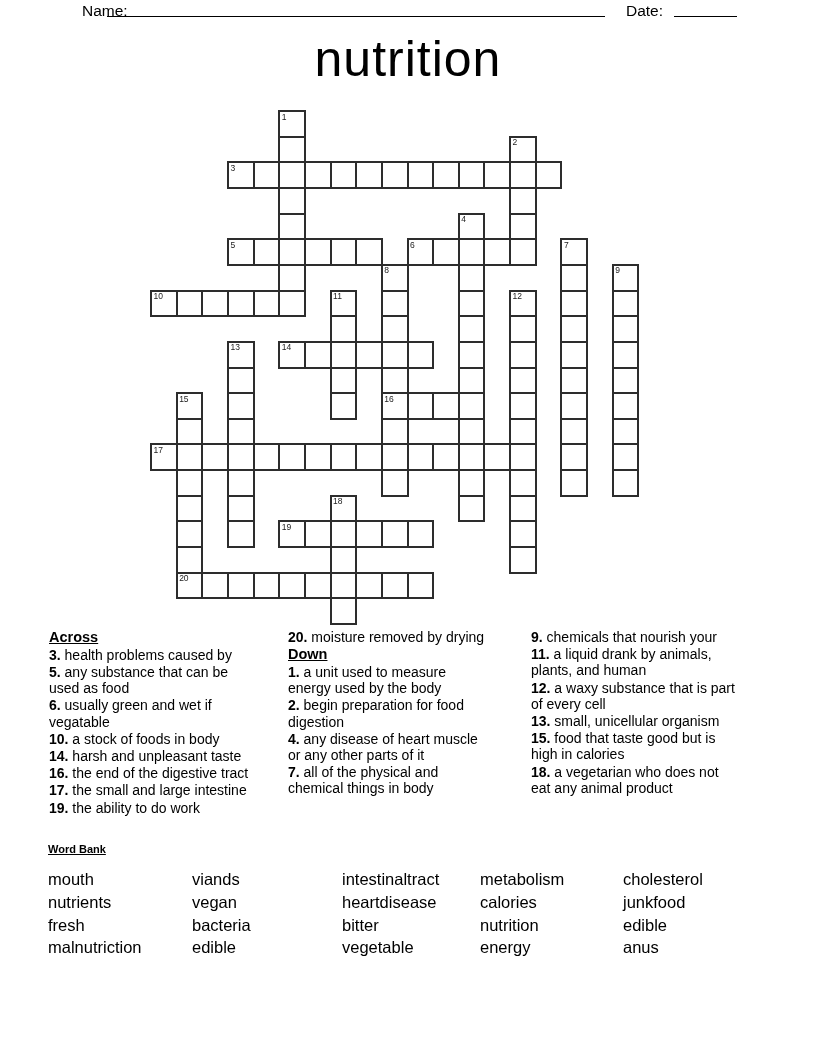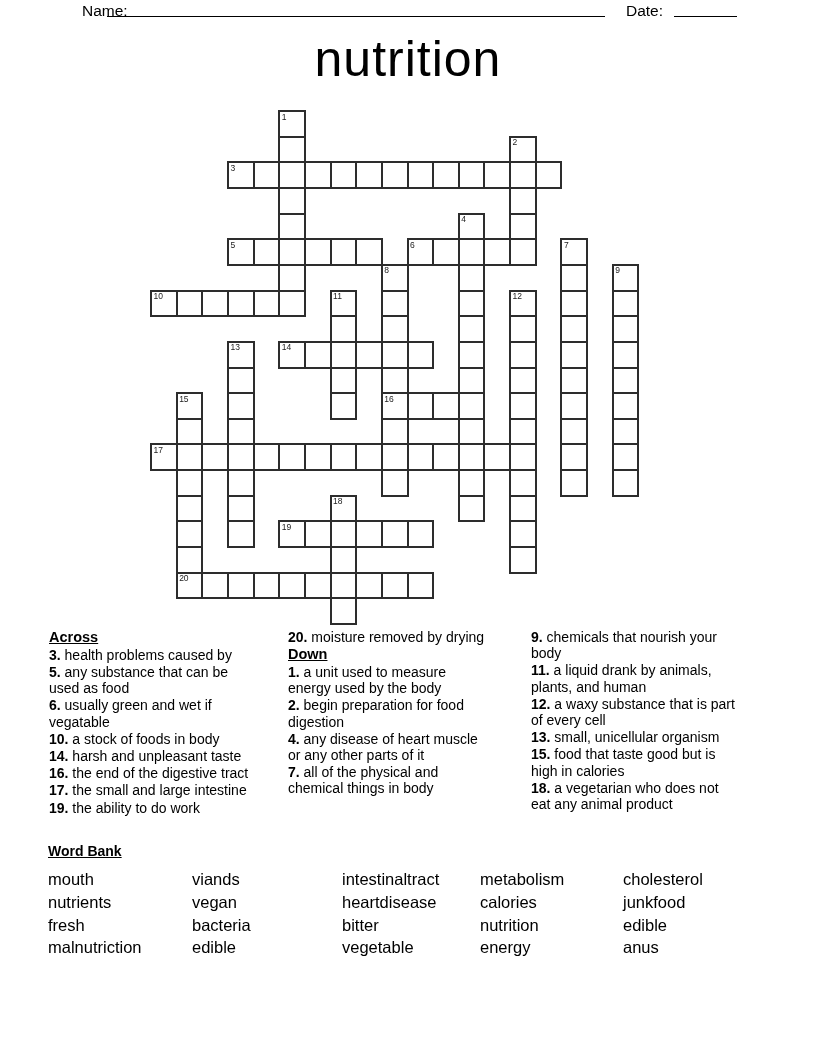--- a/index.html
+++ b/index.html
@@ -22,21 +22,21 @@
   .cellnum { position:absolute; left:1.5px; top:0.5px; font-size:8.5px; line-height:9px; color:#222; }
 
   .clue-col { position:absolute; top:629px; font-size:14px; line-height:16.2px; }
   #clue-col-0 { left:49px;  width:236px; }
   #clue-col-1 { left:288px; width:241px; }
   #clue-col-2 { left:531px; width:260px; }
   .clue-heading { font-weight:bold; text-decoration:underline; font-size:14.5px; margin-bottom:1.5px; }
   .clue { margin-bottom:1px; }
   .clue .line { white-space:nowrap; }
 
-  #wordbank-heading { position:absolute; left:48px; top:843px; font-size:14px;
+  #wordbank-heading { position:absolute; left:48px; top:843px; font-size:11px;
                       font-weight:bold; text-decoration:underline; }
   #wordbank { position:absolute; left:48px; top:868px; width:740px; height:95px; }
   .wb-col { position:absolute; top:0; }
   .wb-word { font-size:16.5px; line-height:22.8px; white-space:nowrap; }
 </style>
 </head>
 <body>
 
 <div id="page">
 
@@ -282,21 +282,20 @@
           <div class="line">or any other parts of it</div>
         </div>
         <div class="clue">
           <div class="line"><b>7.</b> all of the physical and</div>
           <div class="line">chemical things in body</div>
         </div>
       </div>
       <div class="clue-col" id="clue-col-2">
         <div class="clue">
           <div class="line"><b>9.</b> chemicals that nourish your</div>
-          <div class="line">body</div>
         </div>
         <div class="clue">
           <div class="line"><b>11.</b> a liquid drank by animals,</div>
           <div class="line">plants, and human</div>
         </div>
         <div class="clue">
           <div class="line"><b>12.</b> a waxy substance that is part</div>
           <div class="line">of every cell</div>
         </div>
         <div class="clue">

